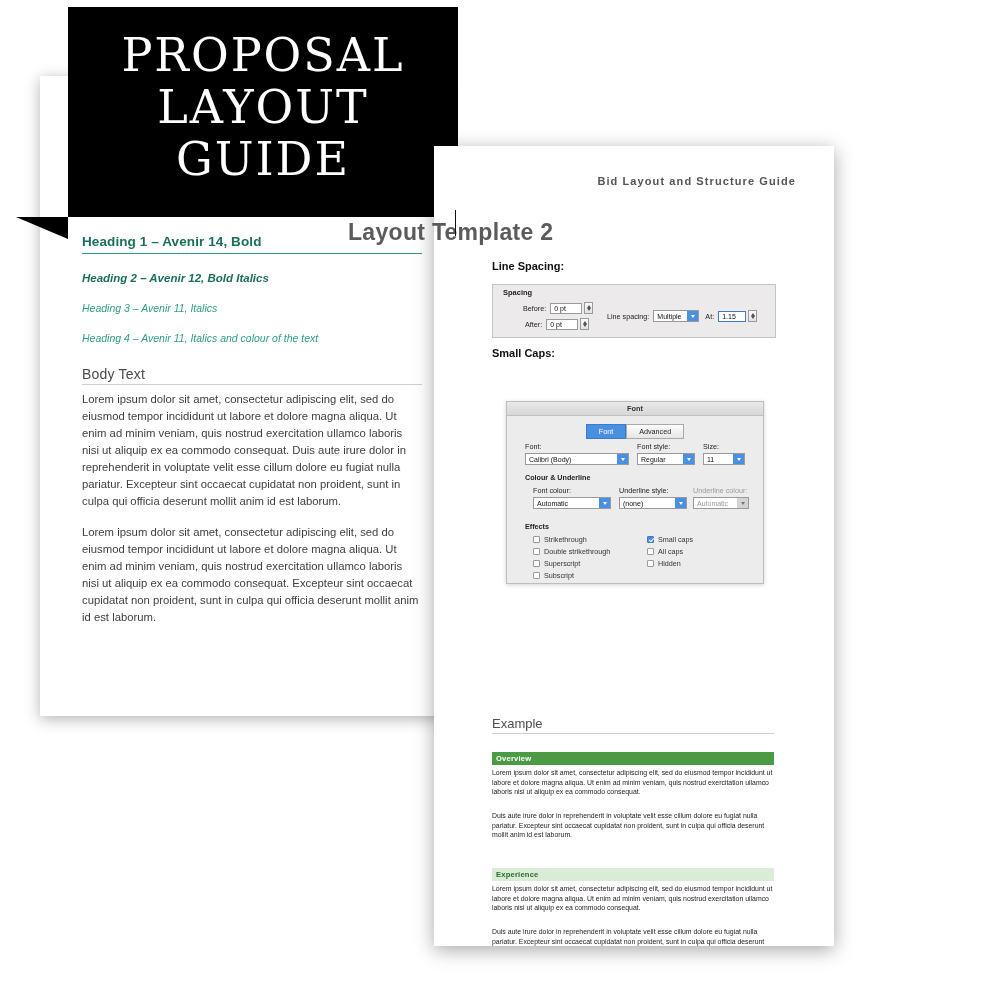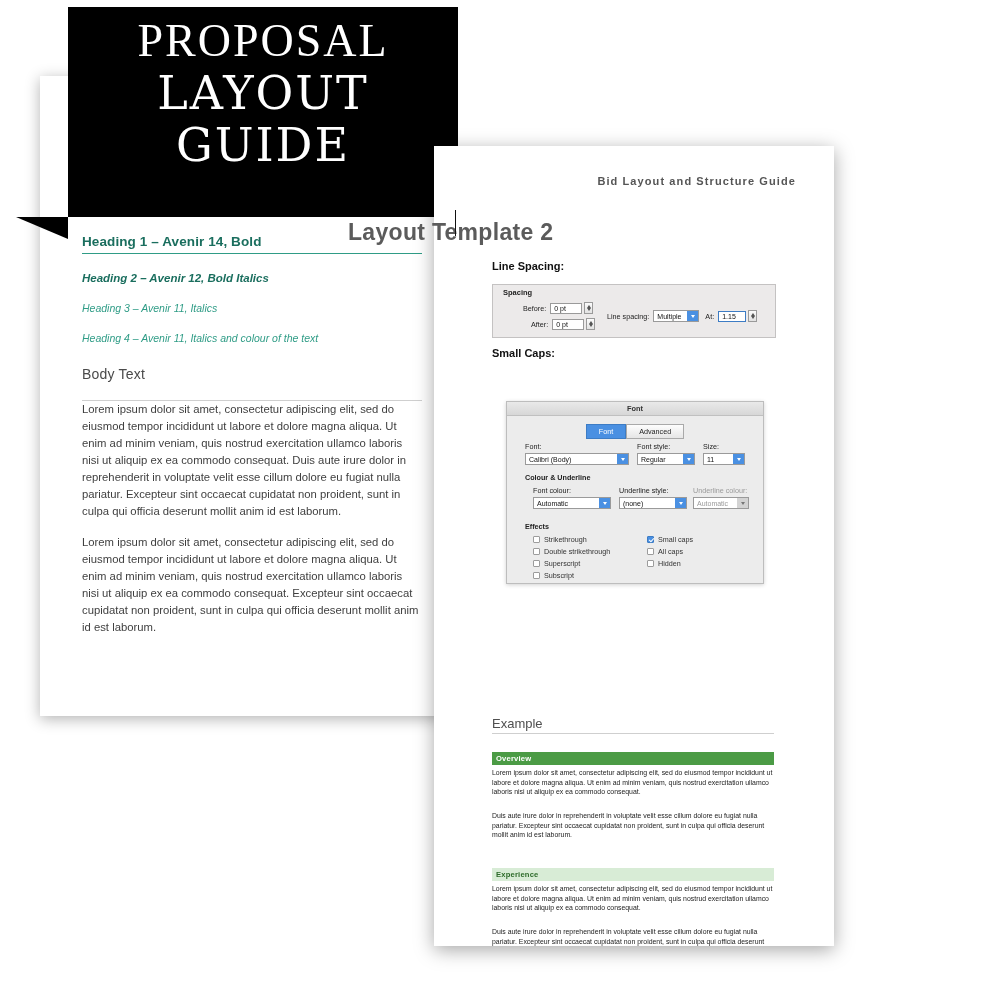--- a/index.html
+++ b/index.html
@@ -20,36 +20,36 @@
   .page-back-inner{position:absolute;left:42px;top:158px;width:340px;}
   .hd1{
     font-size:13.5px;font-weight:bold;color:#1a6e5e;letter-spacing:.1px;
     padding-bottom:4px;border-bottom:1.6px solid #2f9c86;margin-bottom:18px;
   }
   .hd2{font-size:11.5px;font-weight:bold;font-style:italic;color:#1a6e5e;margin-bottom:18px;}
   .hd3{font-size:10.5px;font-style:italic;color:#2f9c86;margin-bottom:18px;}
   .hd4{font-size:10.5px;font-style:italic;color:#2f9c86;margin-bottom:22px;}
   .bodyhd{
     font-size:14px;color:#4a4a4a;letter-spacing:.2px;
-    padding-bottom:18px;border-bottom:1px solid #cfcfcf;
+    padding-bottom:2px;border-bottom:1px solid #cfcfcf;margin-bottom:6px;
   }
   .bodytext{font-size:11.3px;line-height:17px;color:#3f3f3f;margin-bottom:14px;}
 
   
   .title-block{
     position:absolute;left:68px;top:7px;width:390px;height:210px;
     background:#000;color:#fff;
     display:flex;flex-direction:column;align-items:center;justify-content:flex-start;
   }
   .title-block .t{
     font-family:"DejaVu Serif", serif;
     font-weight:300;letter-spacing:2px;font-size:46px;line-height:52px;
     text-align:center;text-transform:uppercase;
   }
-  .title-block .t1{margin-top:8px;font-family:Liberation Serif, serif;}
+  .title-block .t1{margin-top:22px;}
   .notch-left{
     position:absolute;left:16px;top:217px;width:0;height:0;
     border-bottom:0;
     border-top:22px solid #000;
     border-left:52px solid transparent;
   }
 
   
   .tmpl-title{
     position:absolute;left:348px;top:219px;
@@ -196,21 +196,21 @@
 
     <div class="dlg-spacing">
       <div class="fieldset-lbl">Spacing</div>
 
       <div class="row" style="left:30px;top:17px;">
         <span>Before:</span>
         <span class="tinput" style="width:32px;margin-left:4px;">0 pt</span>
         <span class="stepper"></span>
       </div>
 
-      <div class="row" style="left:38px;top:33px;">
+      <div class="row" style="left:32px;top:33px;">
         <span>After:</span>
         <span class="tinput" style="width:32px;margin-left:4px;">0 pt</span>
         <span class="stepper"></span>
       </div>
 
       <div class="row" style="left:114px;top:25px;">
         <span>Line spacing:</span>
         <span class="sel" style="width:46px;margin-left:4px;">
           <span>Multiple</span>
           <span class="arrow">

